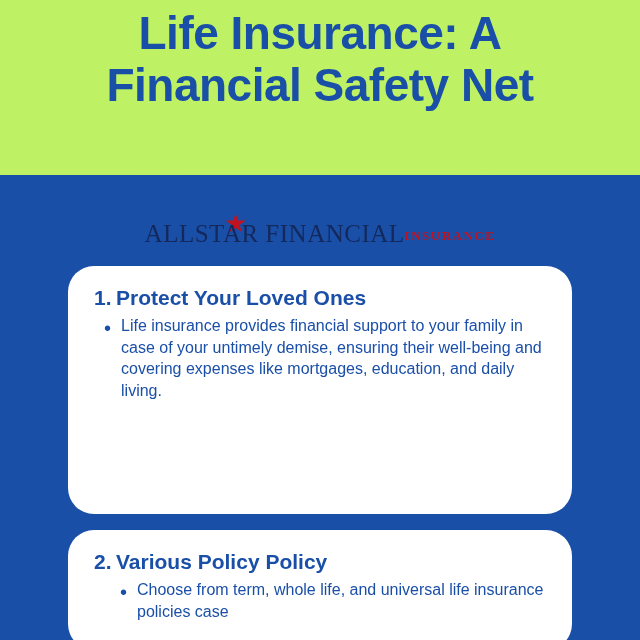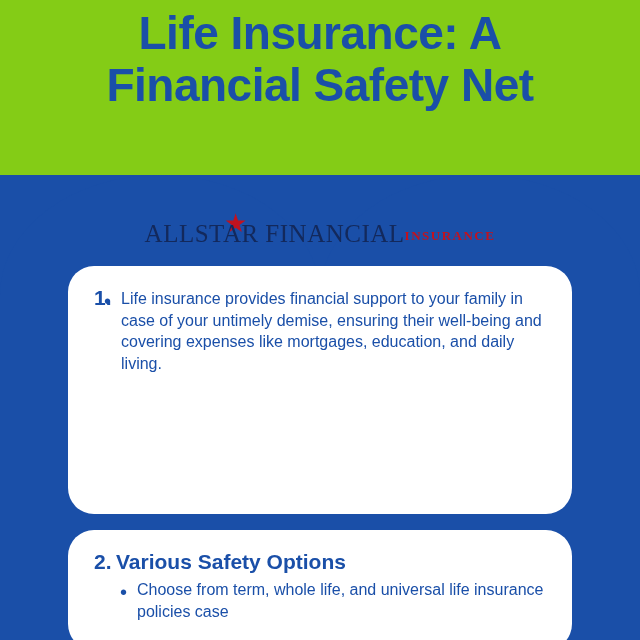--- a/index.html
+++ b/index.html
@@ -10,21 +10,21 @@
     width: 640px;
     height: 640px;
     overflow: hidden;
     font-family: "Liberation Sans", sans-serif;
     background: #ffffff;
   }
   .poster {
     position: relative;
     width: 640px;
     height: 640px;
-    background: #84cc16;
+    background: #bef264;
     overflow: hidden;
   }
 
   
   .blue-band {
     position: absolute;
     left: 0;
     top: 175px;
     width: 640px;
     height: 465px;
@@ -156,31 +156,32 @@
   <div class="title">Life Insurance: A Financial Safety Net</div>
 
   <div class="logo">
     <span class="logo-star">★</span>
     <span class="logo-main">ALLSTAR FINANCIAL</span><span class="logo-sub">INSURANCE</span>
   </div>
 
   <div class="card card-1">
     <div class="item-heading">
       <span class="item-num">1.</span>
+      <span>Protect Your Loved Ones</span>
     </div>
     <div class="bullet-row">
       <span class="bullet-dot">•</span>
       <span class="bullet-text">Life insurance provides financial support to your family in case of your untimely demise, ensuring their well-being and covering expenses like mortgages, education, and daily living.</span>
     </div>
   </div>
 
   <div class="card card-2">
     <div class="item-heading">
       <span class="item-num">2.</span>
-      <span>Various Safety Options</span>
+      <span>Various Policy Policy</span>
     </div>
     <div class="bullet-row">
       <span class="bullet-dot">•</span>
       <span class="bullet-text">Choose from term, whole life, and universal life insurance policies case</span>
     </div>
   </div>
 
 </div>
 
 </body></html>

